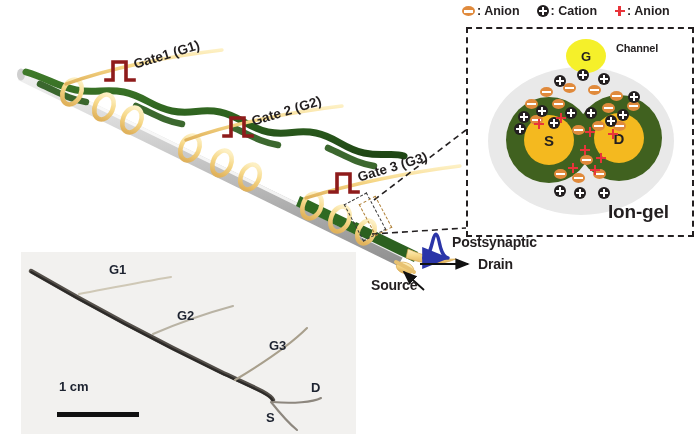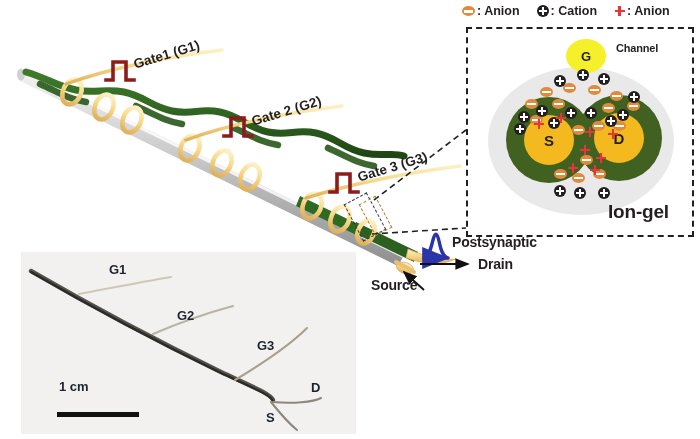--- a/index.html
+++ b/index.html
@@ -409,20 +409,20 @@
       <path d="M 132,82 C 160,70 186,61 212,54" fill="none" stroke="#b9b3a4" stroke-width="2.1" stroke-linecap="round"></path>
 
       <path d="M 214,128 C 244,110 268,94 286,76" fill="none" stroke="#a89f8c" stroke-width="2.1" stroke-linecap="round"></path>
 
       <path d="M 252,150 C 272,152 292,150 300,146" fill="none" stroke="#8d877e" stroke-width="2.1" stroke-linecap="round"></path>
 
       <path d="M 250,150 C 258,160 266,170 276,178" fill="none" stroke="#8d877e" stroke-width="2.1" stroke-linecap="round"></path>
     </svg>
     <div class="photo-lbl" style="left:88px;  top:10px;">G1</div>
     <div class="photo-lbl" style="left:156px; top:56px;">G2</div>
-    <div class="photo-lbl" style="left:236px; top:86px;">G3</div>
+    <div class="photo-lbl" style="left:248px; top:86px;">G3</div>
     <div class="photo-lbl" style="left:290px; top:128px;">D</div>
     <div class="photo-lbl" style="left:245px; top:158px;">S</div>
     <div class="photo-lbl" style="left:38px; bottom:40px;">1 cm</div>
     <div id="scalebar"></div>
   </div>
 
 </div>
 
 </body></html>

